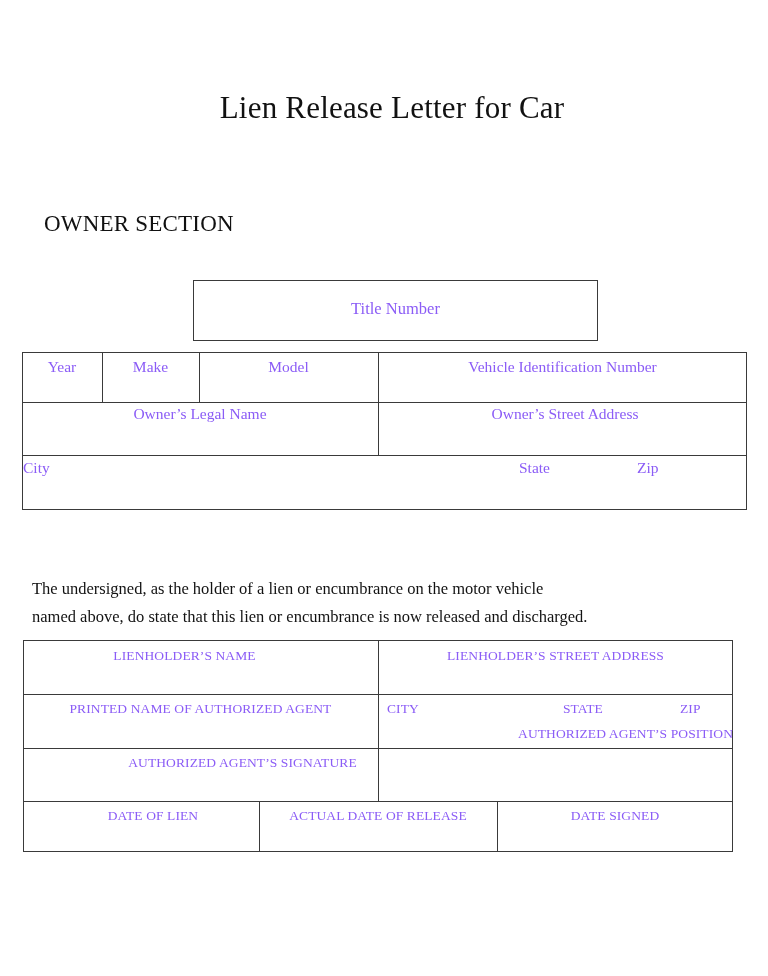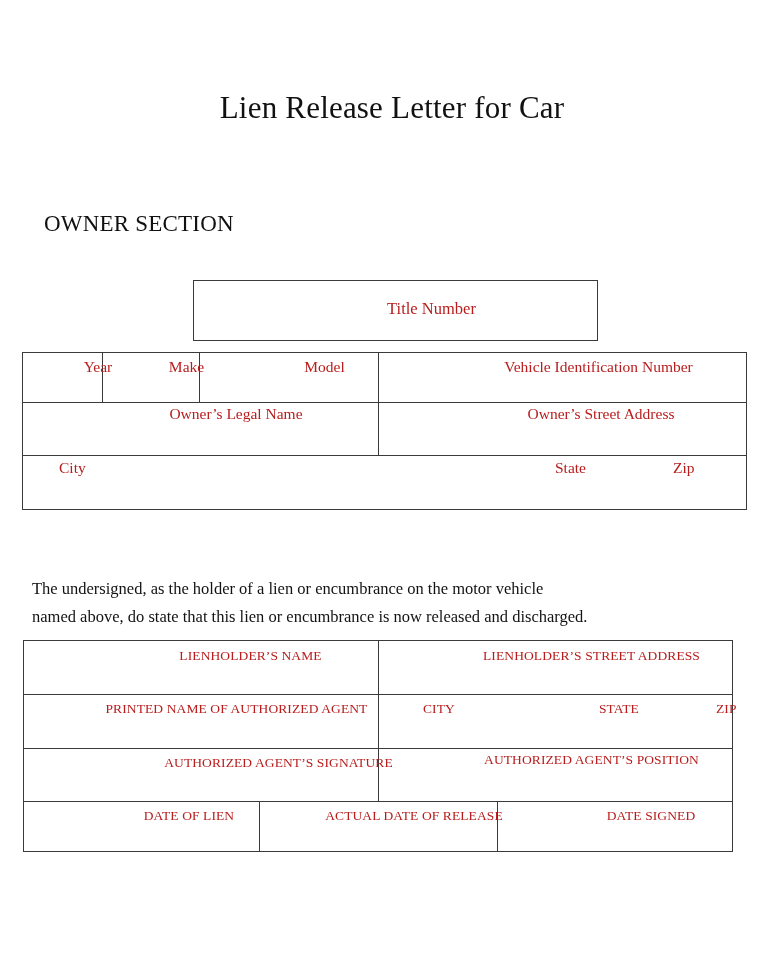--- a/index.html
+++ b/index.html
@@ -74,23 +74,22 @@
   }
   .hline {
     position: absolute;
     height: 1px;
     background: #3a3a3a;
   }
   .cell-label {
     position: absolute;
     font-size: 15.5px;
     line-height: 20px;
-    color: #b91c1c;
+    color: #8b5cf6;
     white-space: nowrap;
-    margin-left: 36px;
   }
   .cell-label.center {
     text-align: center;
   }
 
   
   #title-number-box {
     left: 193px;
     top: 280px;
     width: 405px;
@@ -166,28 +165,28 @@
   <div class="box" id="lien-table"></div>
 
   <div class="hline" style="left:23px; top:694px; width:710px;"></div>
   <div class="hline" style="left:23px; top:748px; width:710px;"></div>
   <div class="hline" style="left:23px; top:801px; width:710px;"></div>
 
   <div class="vline" style="left:378px; top:640px; height:161px;"></div>
   <div class="vline" style="left:259px; top:801px; height:51px;"></div>
   <div class="vline" style="left:497px; top:801px; height:51px;"></div>
 
-  <div class="cell-label lien-lbl center" style="left:37px; top:646px; width:355px;">LIENHOLDER’S NAME</div>
+  <div class="cell-label lien-lbl center" style="left:7px; top:646px; width:355px;">LIENHOLDER’S NAME</div>
   <div class="cell-label lien-lbl center" style="left:378px; top:646px; width:355px;">LIENHOLDER’S STREET ADDRESS</div>
 
   <div class="cell-label lien-lbl center" style="left:23px; top:699px; width:355px;">PRINTED NAME OF AUTHORIZED AGENT</div>
   <div class="cell-label lien-lbl" style="left:387px; top:699px;">CITY</div>
   <div class="cell-label lien-lbl" style="left:563px; top:699px;">STATE</div>
   <div class="cell-label lien-lbl" style="left:680px; top:699px;">ZIP</div>
 
   <div class="cell-label lien-lbl center" style="left:23px; top:753px; width:355px;padding-left:42px;">AUTHORIZED AGENT’S SIGNATURE</div>
-  <div class="cell-label lien-lbl center" style="left:378px; top:750px; width:355px;">AUTHORIZED AGENT’S POSITION</div>
+  <div class="cell-label lien-lbl center" style="left:378px; top:724px; width:355px;text-align:right;">AUTHORIZED AGENT’S POSITION</div>
 
   <div class="cell-label lien-lbl center" style="left:23px; top:806px; width:236px;padding-left:12px;">DATE OF LIEN</div>
   <div class="cell-label lien-lbl center" style="left:259px; top:806px; width:238px;">ACTUAL DATE OF RELEASE</div>
   <div class="cell-label lien-lbl center" style="left:497px; top:806px; width:236px;">DATE SIGNED</div>
 
 </div>
 
 </body></html>

